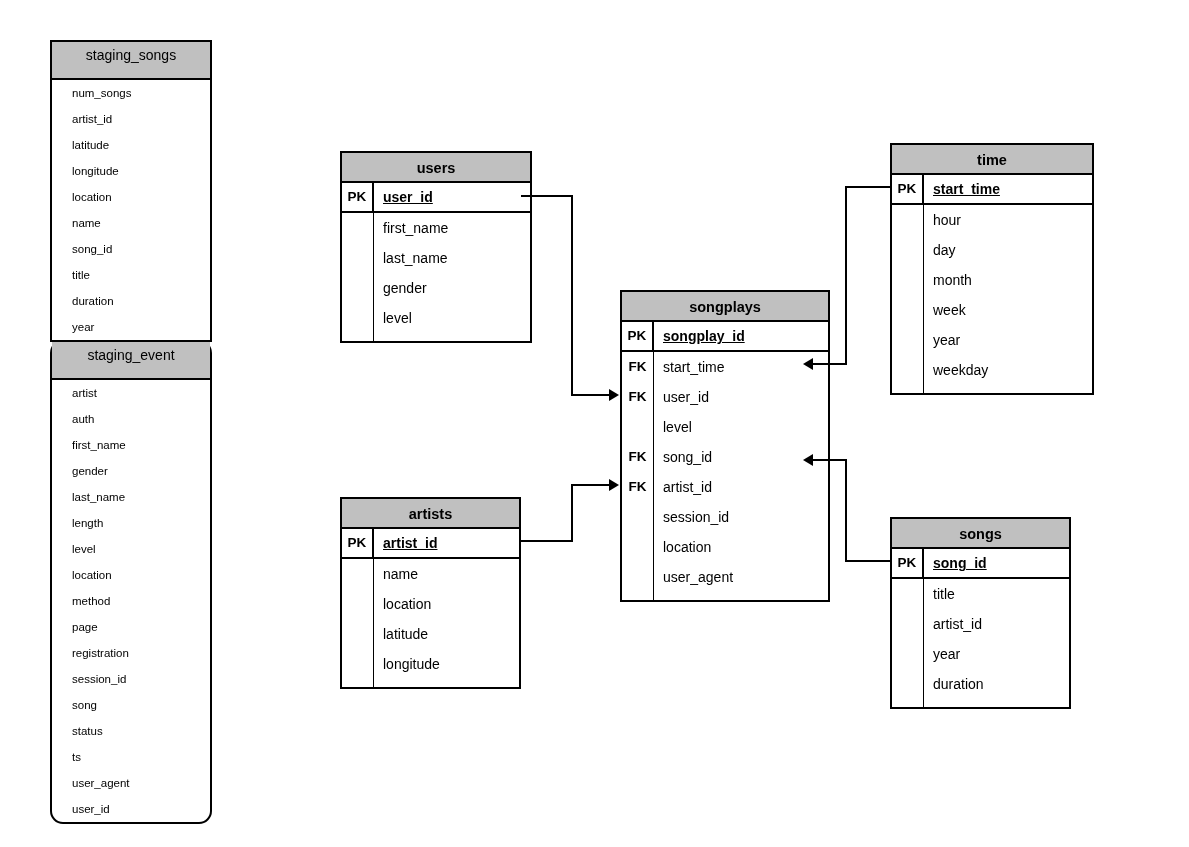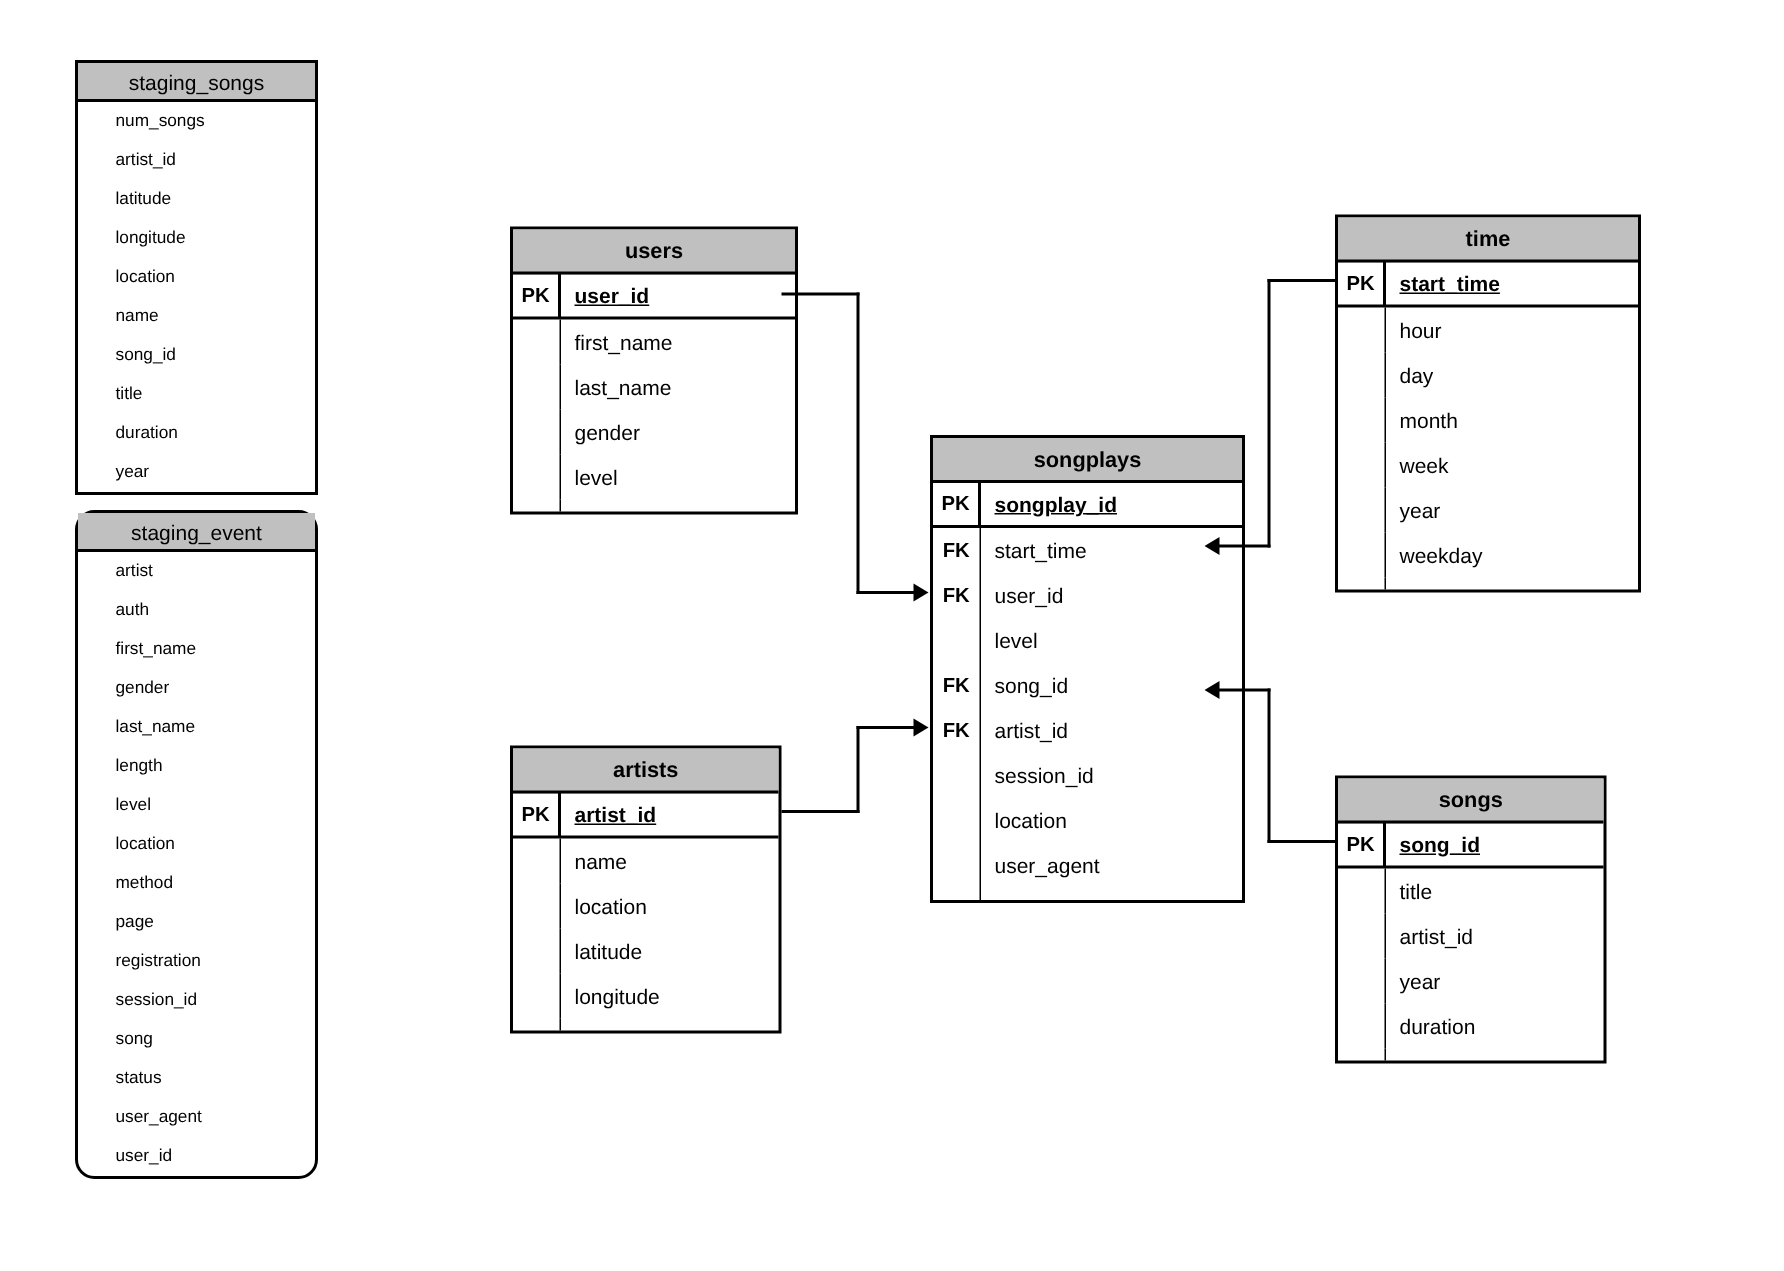--- a/index.html
+++ b/index.html
@@ -33,33 +33,32 @@
     background: #c0c0c0;
     border-bottom: 2px solid #000000;
     text-align: center;
     color: #000000;
     white-space: nowrap;
     overflow: hidden;
   }
 
   
   .staging .erd-header {
-    height: 26px;
+    height: 38px;
     line-height: 26px;
     font-size: 14px;
     font-weight: normal;
   }
   .staging .erd-row {
     box-sizing: border-box;
     height: 26px;
     line-height: 26px;
-    padding-left: 9px;
+    padding-left: 20px;
     font-size: 11.5px;
     white-space: nowrap;
-    margin-left: 16px;
   }
 
   
   .entity .erd-header {
     height: 30px;
     line-height: 30px;
     font-size: 14.5px;
     font-weight: bold;
   }
   .entity .erd-row {
@@ -150,20 +149,21 @@
     <div class="erd-row">last_name</div>
     <div class="erd-row">length</div>
     <div class="erd-row">level</div>
     <div class="erd-row">location</div>
     <div class="erd-row">method</div>
     <div class="erd-row">page</div>
     <div class="erd-row">registration</div>
     <div class="erd-row">session_id</div>
     <div class="erd-row">song</div>
     <div class="erd-row">status</div>
+    <div class="erd-row">ts</div>
     <div class="erd-row">user_agent</div>
     <div class="erd-row">user_id</div>
   </div>
 
   <div class="erd-table entity" style="left:340px; top:151px; width:192px;">
     <div class="erd-header">users</div>
     <div class="erd-row pkrow">
       <div class="keycell">PK</div>
       <div class="namecell">user_id</div>
     </div>

